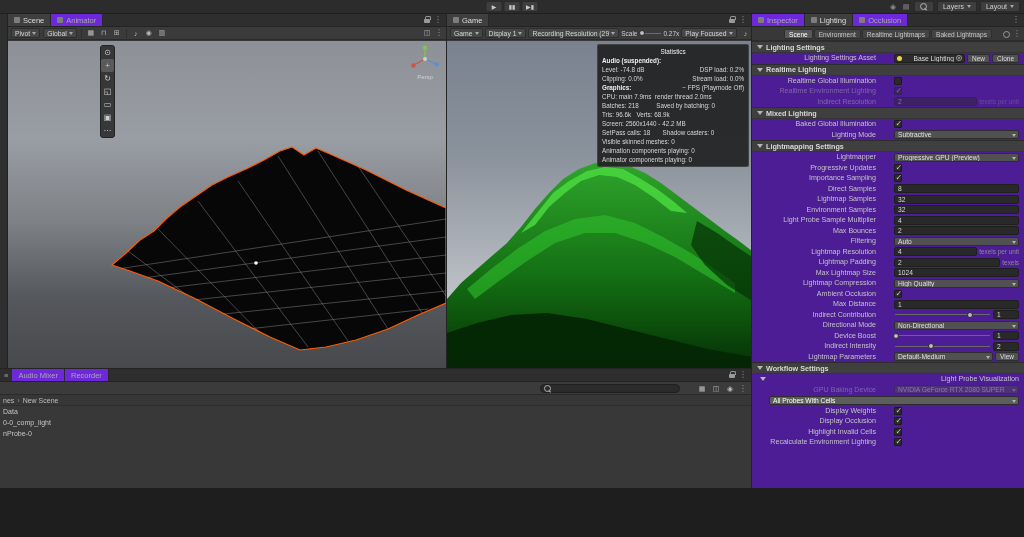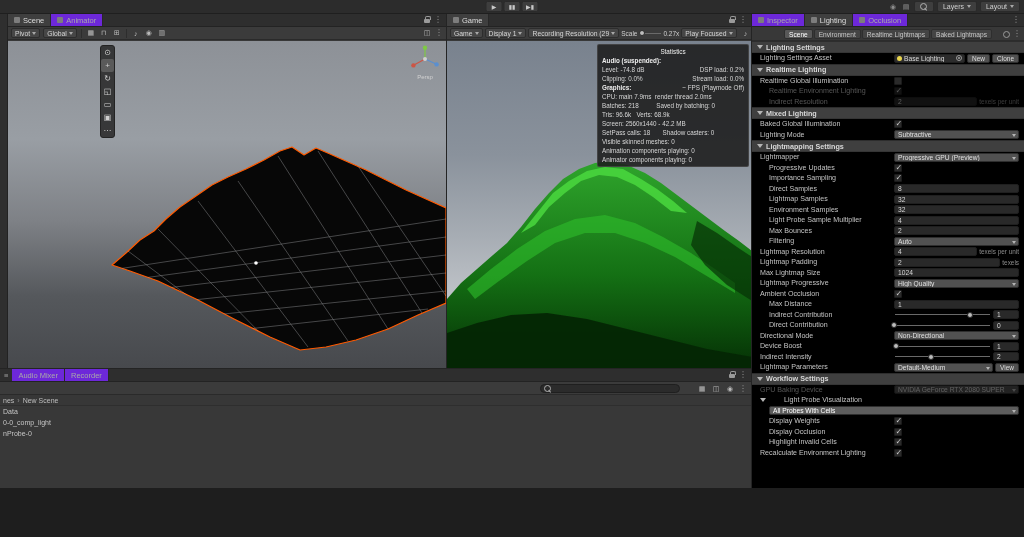--- a/index.html
+++ b/index.html
@@ -57,24 +57,24 @@
   .sec{color:#eeeeee;font-weight:bold;}
   .pre{white-space:pre;overflow:hidden;}
 
   
   .inspector-panel{left:751px;top:14px;width:273px;height:523px;border-left:1px solid #242424;}
   .subtabs{display:flex;justify-content:center;align-items:center;height:14px;background:#383838;border-bottom:1px solid #2c2c2c;gap:1px;position:relative;}
   .subtab{height:10px;line-height:9px;padding:0 4px;background:#444444;border:1px solid #2e2e2e;font-size:6.6px;color:#c6c6c6;border-radius:2px;white-space:nowrap;}
   .subtab.active{background:#585858;color:#ffffff;}
   .subcorner{position:absolute;right:3px;top:3px;display:flex;gap:3px;align-items:center;}
   .gearicon{width:7px;height:7px;border:1.5px solid #9a9a9a;border-radius:50%;display:inline-block;}
-  .insp-body{position:absolute;left:0;top:27px;right:0;bottom:0;background:#000000;overflow:hidden;}
+  .insp-body{position:absolute;left:0;top:27px;right:0;bottom:0;background:#4c1d95;overflow:hidden;}
   .sect{height:12px;display:flex;align-items:center;gap:3px;padding:0 5px;background:#3f3f3f;border-top:1px solid #2d2d2d;border-bottom:1px solid #353535;font-weight:bold;font-size:7.2px;color:#d8d8d8;}
   .fold{width:0;height:0;border-left:3px solid transparent;border-right:3px solid transparent;border-top:4px solid #b5b5b5;flex:none;}
-  .irow{display:flex;align-items:center;height:10.5px;padding:0 5px 0 8px;gap:18px;}
+  .irow{display:flex;align-items:center;height:10.5px;padding:0 5px 0 8px;gap:18px;text-align:right;}
   .irow .lbl{width:116px;flex:none;font-size:7.1px;color:#c4c4c4;white-space:nowrap;overflow:hidden;}
   .irow.ind .lbl{padding-left:9px;}
   .irow[data-disabled="true"]{opacity:.42;}
   .ctl{flex:1;display:flex;align-items:center;gap:2px;min-width:0;}
   .dd{flex:1;min-width:0;height:9px;background:#515151;border:1px solid #2e2e2e;border-radius:2px;position:relative;display:flex;align-items:center;padding:0 10px 0 3px;font-size:6.7px;color:#e0e0e0;white-space:nowrap;overflow:hidden;}
   .dd::after{content:"";position:absolute;right:2.5px;top:3px;border-left:2.5px solid transparent;border-right:2.5px solid transparent;border-top:3px solid #b4b4b4;}
   .dd.hl{background:#5d5d5d;color:#ffffff;}
   .inp{flex:1;min-width:0;height:9px;background:#292929;border:1px solid #1f1f1f;border-radius:2px;display:flex;align-items:center;padding:0 3px;font-size:6.7px;color:#dadada;white-space:nowrap;overflow:hidden;}
   .inp.val{flex:none;width:26px;}
   .unit{flex:none;font-size:6.4px;color:#8b8b8b;white-space:nowrap;}
@@ -482,21 +482,21 @@
             <span class="unit">texels</span>
           </span>
       </div>
       <div class="irow">
         <span class="lbl">Max Lightmap Size</span>
         <span class="ctl">
             <span class="inp">1024</span>
           </span>
       </div>
       <div class="irow">
-        <span class="lbl">Lightmap Progressive</span>
+        <span class="lbl">Lightmap Compression</span>
         <span class="ctl">
             <span class="dd">High Quality</span>
           </span>
       </div>
       <div class="irow">
         <span class="lbl">Ambient Occlusion</span>
         <span class="ctl">
             <span class="cb" data-checked="true"></span>
           </span>
       </div>
@@ -509,30 +509,20 @@
       <div class="irow ind">
         <span class="lbl">Indirect Contribution</span>
         <span class="ctl">
           <span class="slider">
               <span class="track"></span>
               <span class="knob" style="left: 78%;"></span>
             </span>
           <span class="inp val">1</span>
         </span>
       </div>
-      <div class="irow ind">
-        <span class="lbl">Direct Contribution</span>
-        <span class="ctl">
-          <span class="slider">
-              <span class="track"></span>
-              <span class="knob" style="left: 0%;"></span>
-            </span>
-          <span class="inp val">0</span>
-        </span>
-      </div>
       <div class="irow">
         <span class="lbl">Directional Mode</span>
         <span class="ctl">
             <span class="dd">Non-Directional</span>
           </span>
       </div>
       <div class="irow">
         <span class="lbl">Device Boost</span>
         <span class="ctl">
           <span class="slider">
@@ -557,29 +547,29 @@
         <span class="ctl">
           <span class="dd">Default-Medium</span>
           <span class="sbtn">View</span>
         </span>
       </div>
 
       <div class="sect">
           <span class="fold"></span>
           <span>Workflow Settings</span>
         </div>
-      <div class="irow" data-disabled="true">
-        <span class="lbl">GPU Baking Device</span>
-        <span class="ctl">
-            <span class="dd">NVIDIA GeForce RTX 2080 SUPER</span>
-          </span>
-      </div>
       <div class="irow foldrow">
         <span class="fold"></span>
         <span class="lbl">Light Probe Visualization</span>
+      </div>
+      <div class="irow" data-disabled="true">
+        <span class="lbl">GPU Baking Device</span>
+        <span class="ctl">
+            <span class="dd">NVIDIA GeForce RTX 2080 SUPER</span>
+          </span>
       </div>
       <div class="irow fullctl">
         <span class="ctl">
             <span class="dd hl">All Probes With Cells</span>
           </span>
       </div>
       <div class="irow ind">
         <span class="lbl">Display Weights</span>
         <span class="ctl">
             <span class="cb" data-checked="true"></span>

